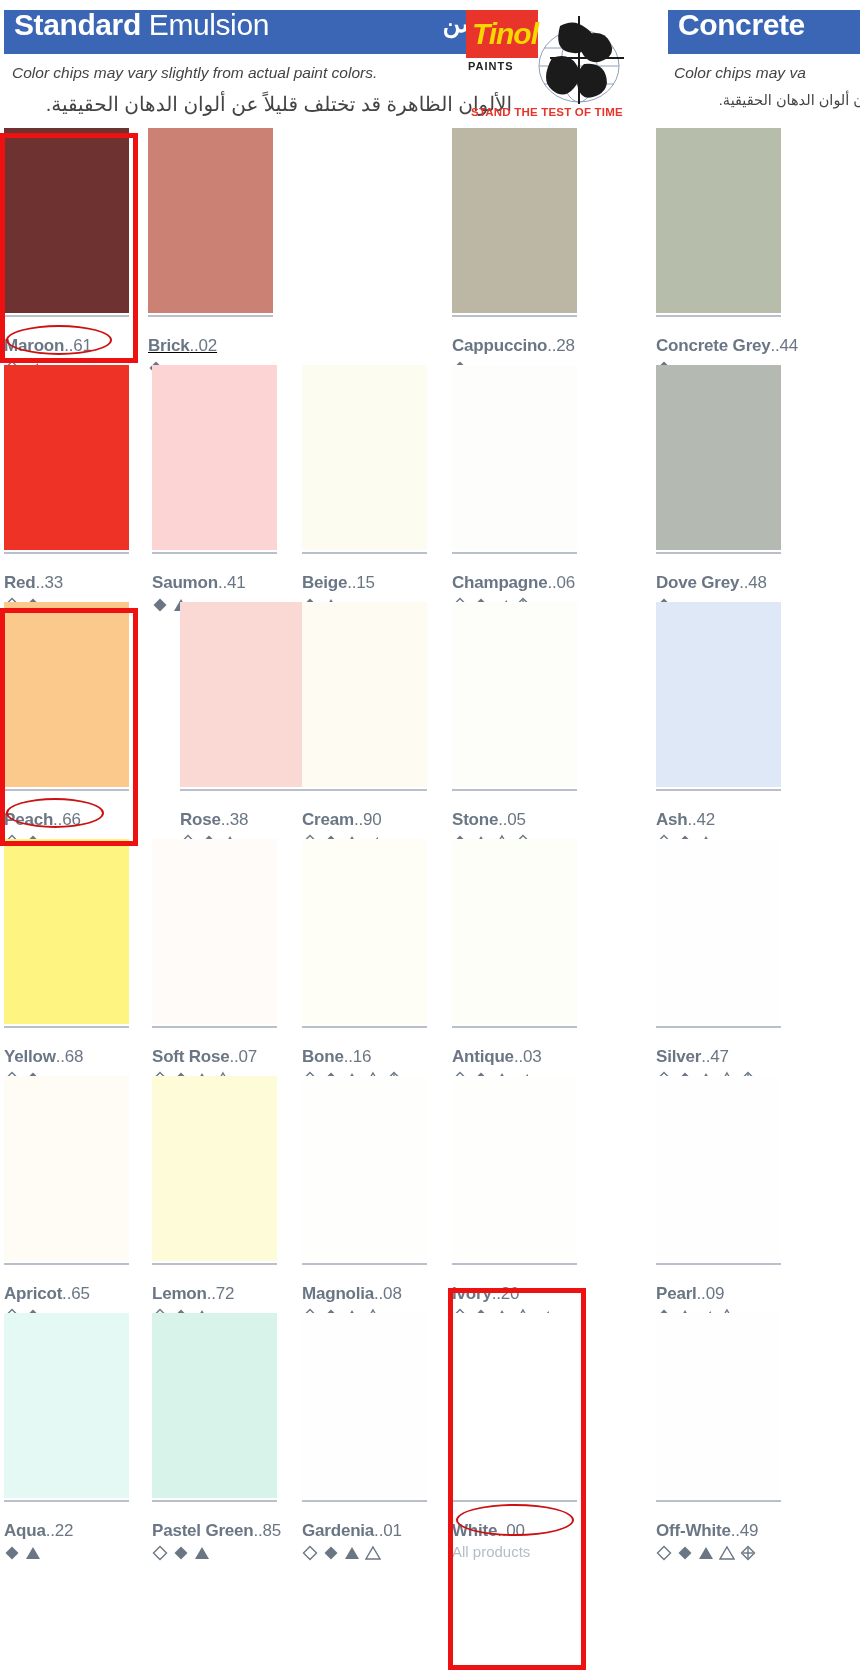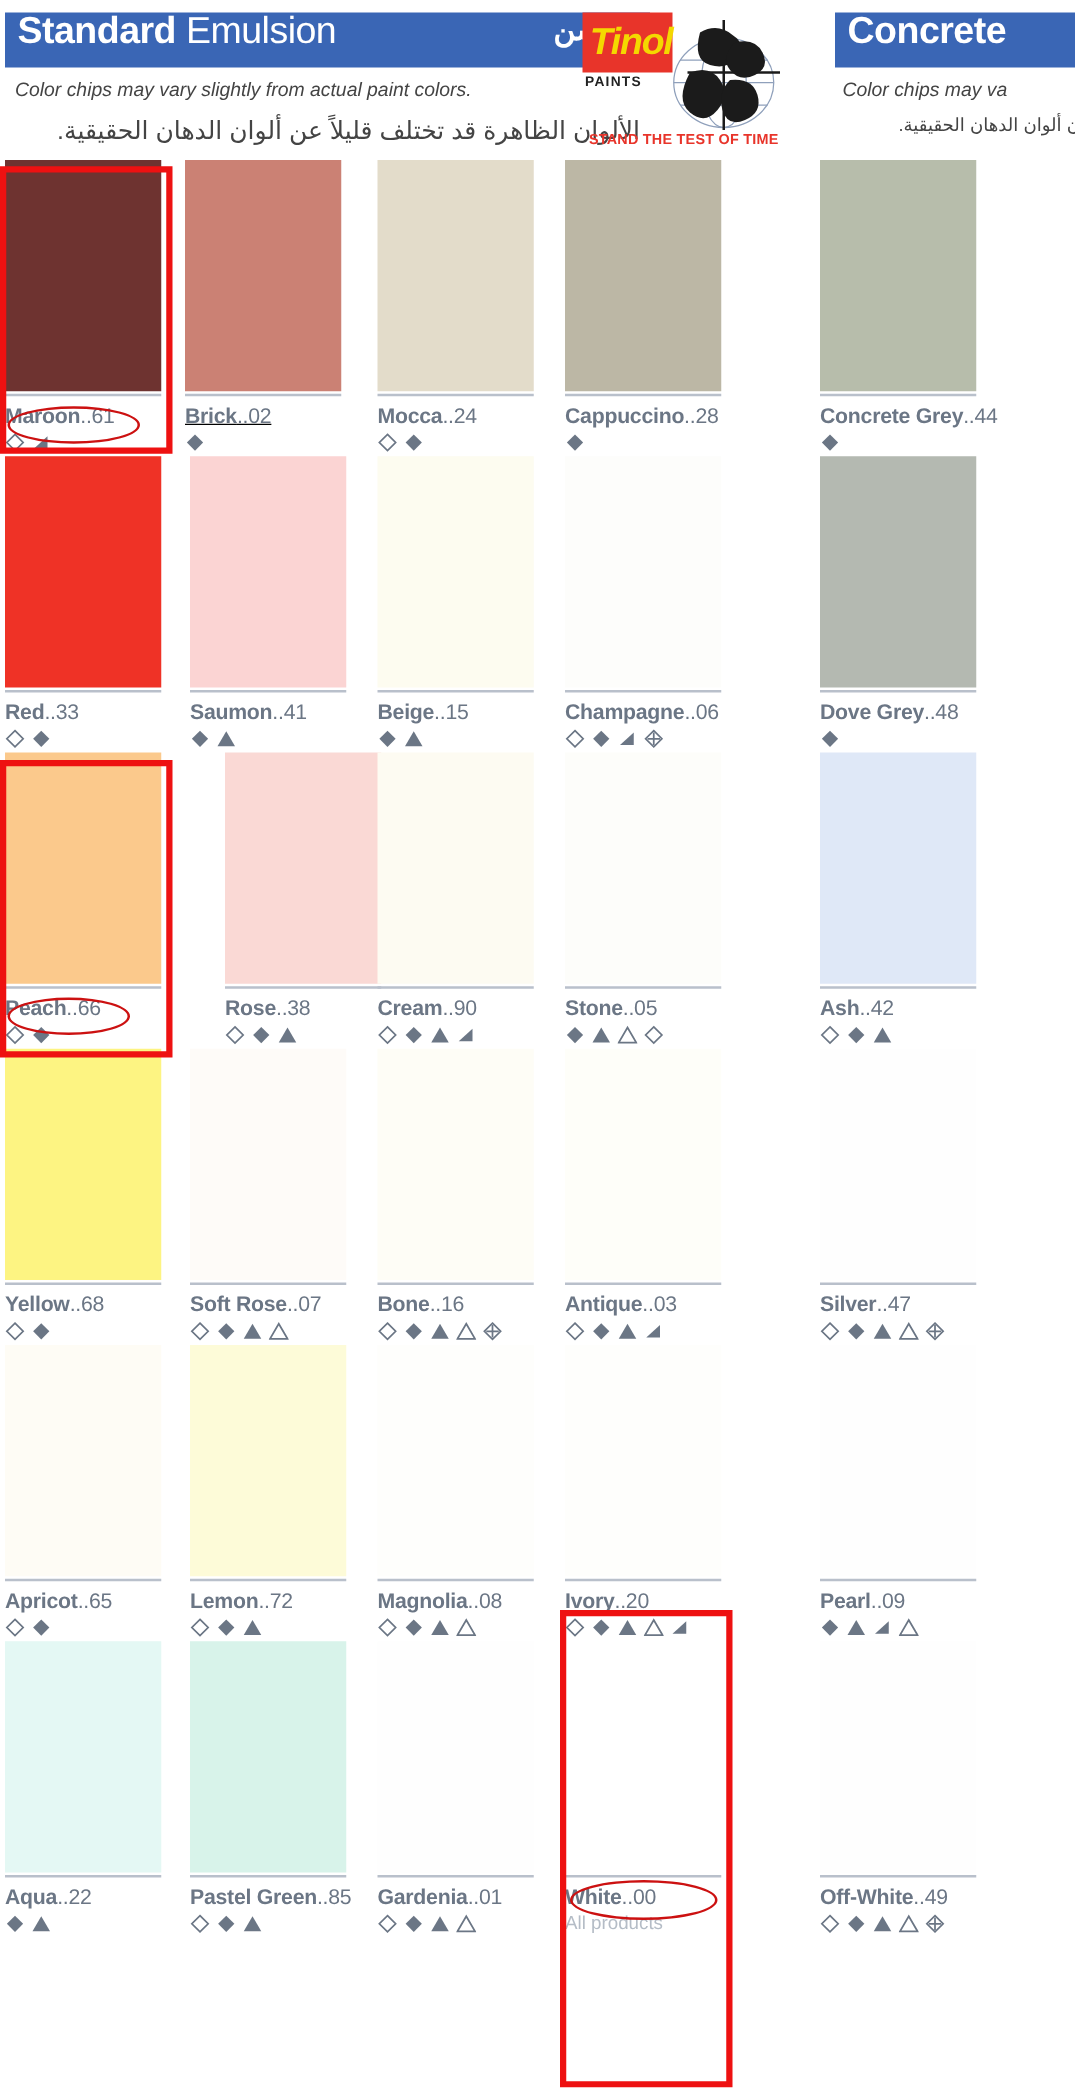--- a/index.html
+++ b/index.html
@@ -46,21 +46,21 @@
     color:#e8342a;font-size:11.5px;font-weight:bold;letter-spacing:0.2px;
   }
   
   .grid{position:absolute;left:0;top:128px;width:860px;}
   .row{position:relative;height:237px;}
   .cell{position:absolute;width:125px;}
   .swatch{width:125px;height:185px;box-sizing:border-box;}
   .sep{width:125px;height:2px;background:#b9c0cb;margin-top:2px;}
   .chip-name{
     font-size:17px;font-weight:bold;color:#6b7685;white-space:nowrap;
-    margin-top:6px;line-height:20px;letter-spacing:-0.2px;
+    margin-top:19px;line-height:20px;letter-spacing:-0.2px;
   }
   .chip-name .code{font-weight:normal;}
   .symbols{height:22px;line-height:22px;color:#6b7685;font-size:15px;white-space:nowrap;}
   .symbols svg{vertical-align:middle;margin-right:5px;}
   .allprod{font-size:15px;color:#b4bcc6;line-height:20px;margin-top:1px;}
   
   .anno-rect{position:absolute;border:5px solid #ee1111;box-sizing:border-box;pointer-events:none;}
   .anno-ellipse{position:absolute;border:2.5px solid #cc1111;border-radius:50%;box-sizing:border-box;pointer-events:none;}
 </style>
 </head>
@@ -124,30 +124,20 @@
           </svg></div>
       </div>
       <div class="cell" style="left: 148px; text-decoration: underline;">
         <div class="swatch" style="background: rgb(203, 129, 116);"></div>
         <div class="sep"></div>
         <div class="chip-name">Brick<span class="code">..02</span></div>
         <div class="symbols"><svg width="16" height="16" viewBox="0 0 16 16">
             <polygon points="8,1.5 14.5,8 8,14.5 1.5,8" fill="#6b7685"></polygon>
           </svg></div>
       </div>
-      <div class="cell" style="left: 302px;">
-        <div class="swatch" style="background: rgb(227, 220, 202);"></div>
-        <div class="sep"></div>
-        <div class="chip-name">Mocca<span class="code">..24</span></div>
-        <div class="symbols"><svg width="16" height="16" viewBox="0 0 16 16">
-            <polygon points="8,1.5 14.5,8 8,14.5 1.5,8" fill="none" stroke="#6b7685" stroke-width="1.4"></polygon>
-          </svg><svg width="16" height="16" viewBox="0 0 16 16">
-            <polygon points="8,1.5 14.5,8 8,14.5 1.5,8" fill="#6b7685"></polygon>
-          </svg></div>
-      </div>
       <div class="cell" style="left: 452px;">
         <div class="swatch" style="background: rgb(188, 183, 165);"></div>
         <div class="sep"></div>
         <div class="chip-name">Cappuccino<span class="code">..28</span></div>
         <div class="symbols"><svg width="16" height="16" viewBox="0 0 16 16">
             <polygon points="8,1.5 14.5,8 8,14.5 1.5,8" fill="#6b7685"></polygon>
           </svg></div>
       </div>
       <div class="cell" style="left: 656px;">
         <div class="swatch" style="background: rgb(183, 189, 171);"></div>

